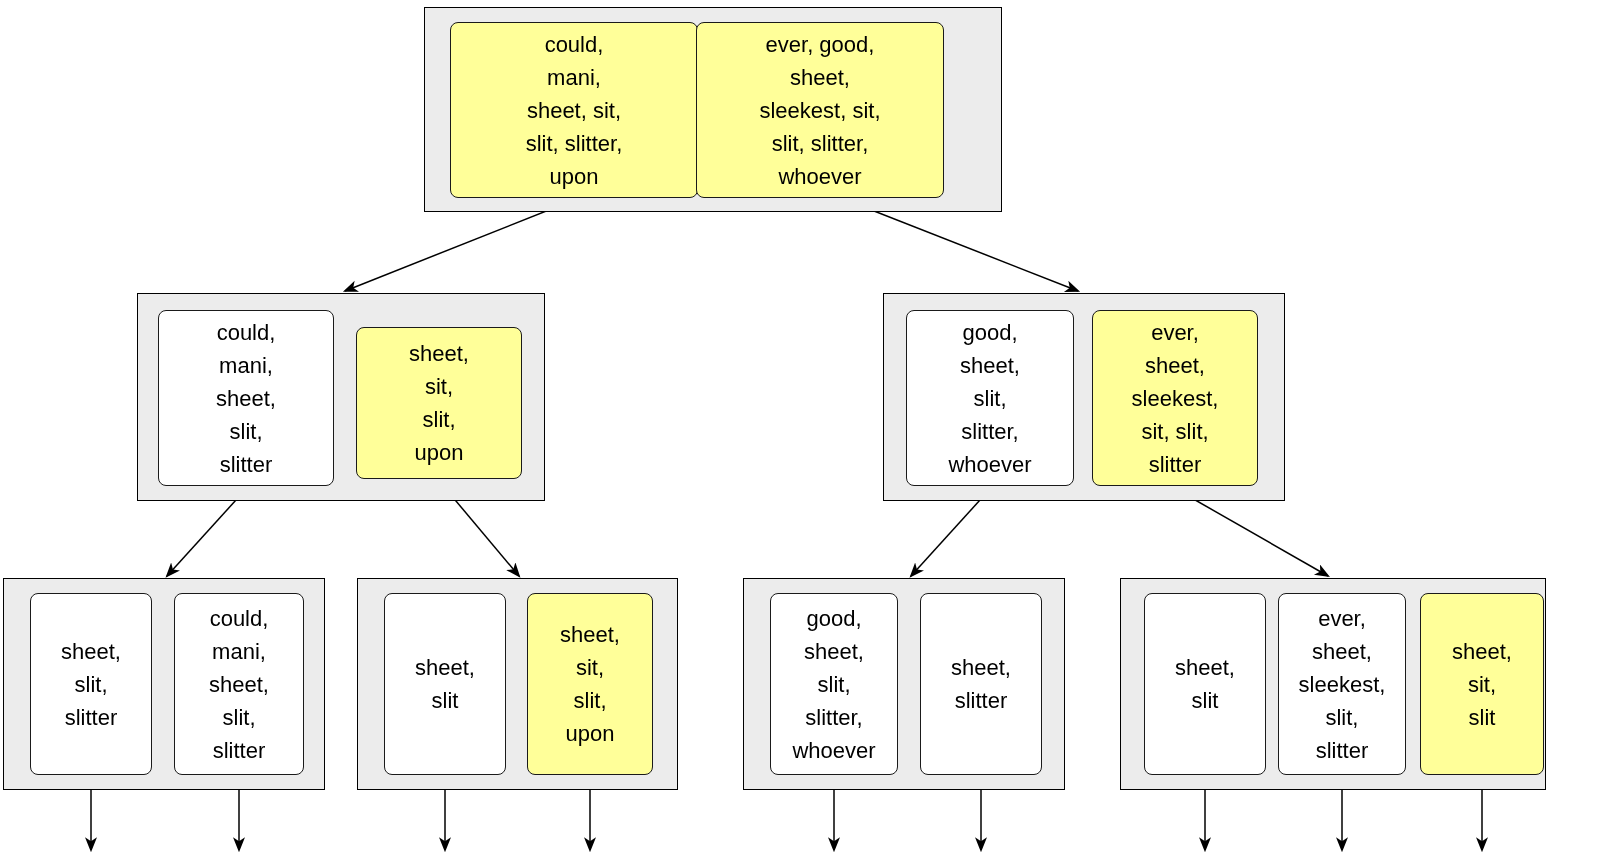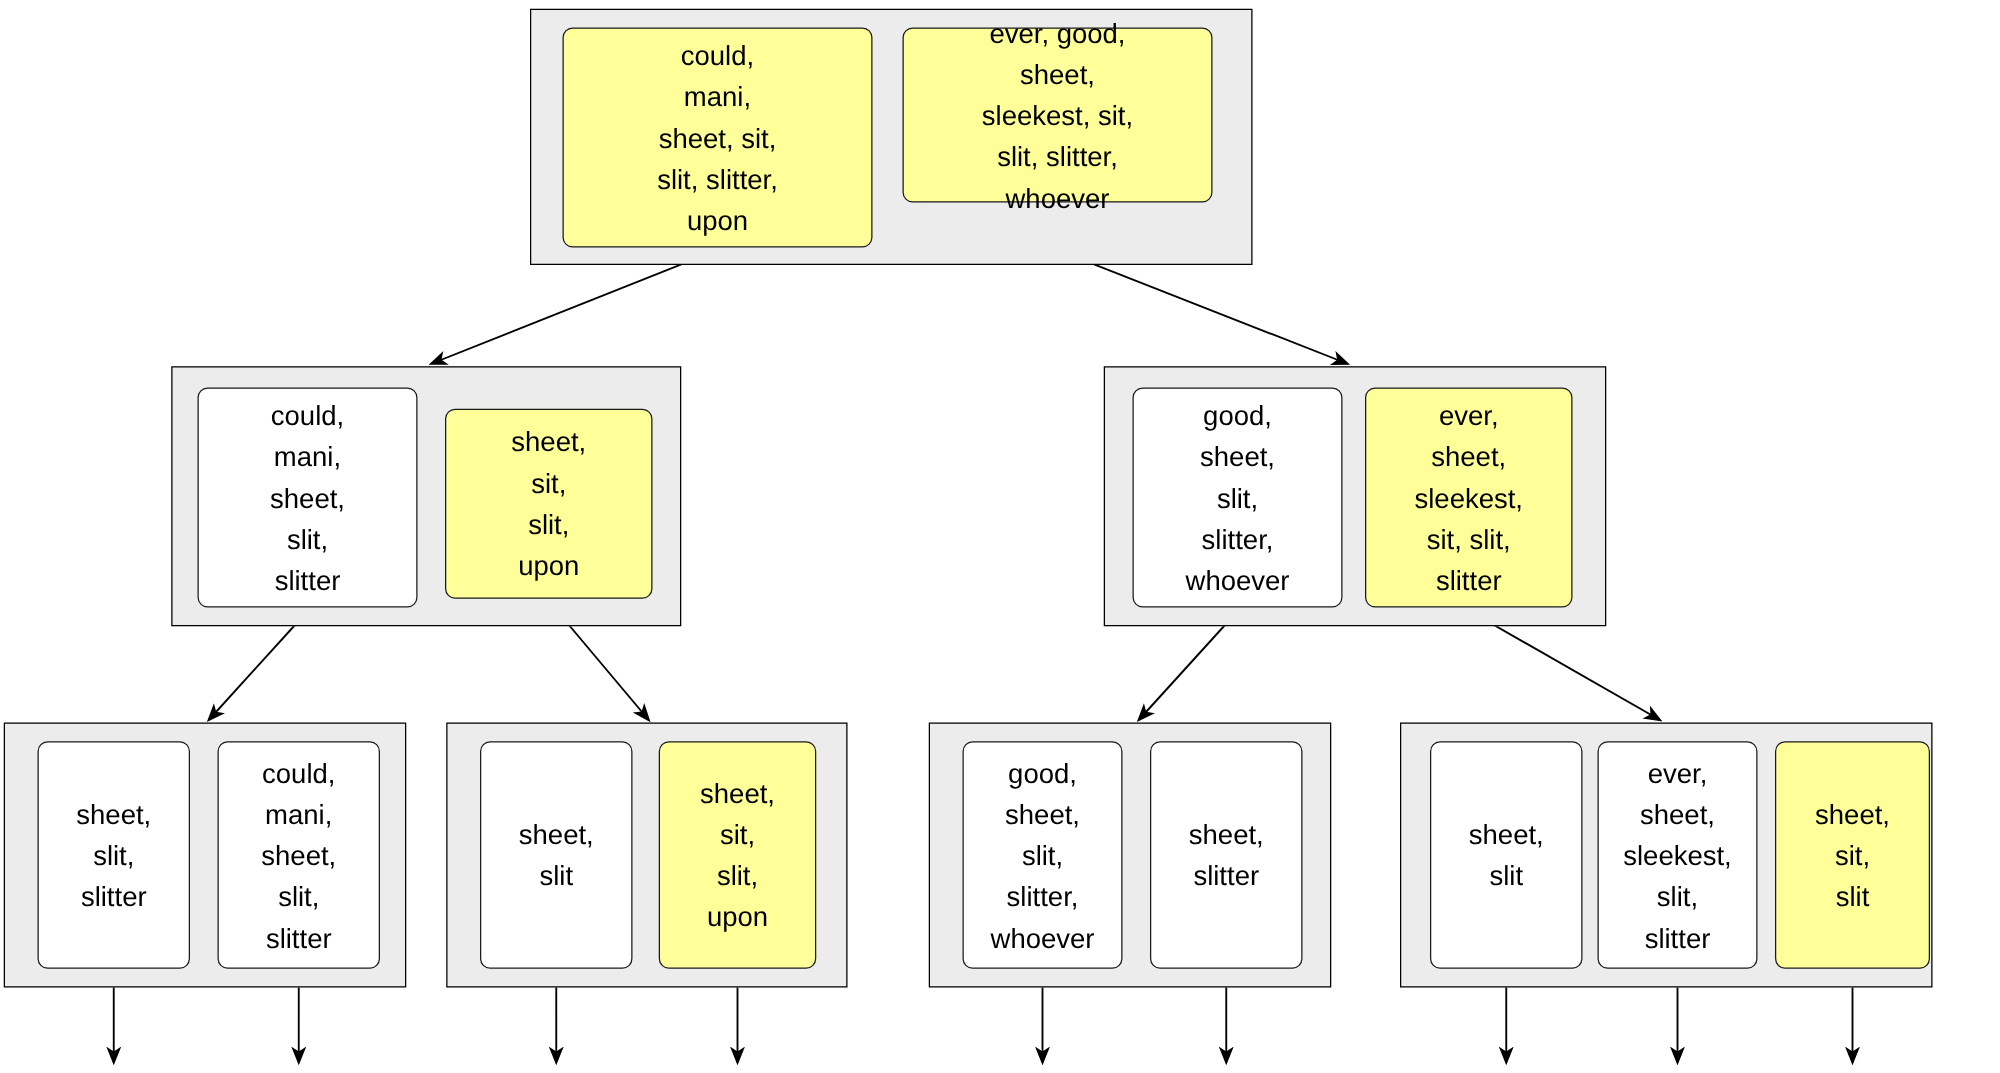--- a/index.html
+++ b/index.html
@@ -86,21 +86,21 @@
         <line x1="1482" y1="778" x2="1482" y2="850" stroke="#000000" stroke-width="1.5" marker-end="url(#arrowhead)"></line>
       </g>
   </svg>
   <div id="groups-layer">
       <div class="group" style="left: 424px; top: 7px; width: 578px; height: 205px;"></div>
       <div class="node highlight" style="left: 450px; top: 22px; width: 248px; height: 176px;">could,
 mani,
 sheet, sit,
 slit, slitter,
 upon</div>
-      <div class="node highlight" style="left: 722px; top: 22px; width: 248px; height: 140px;">ever, good,
+      <div class="node highlight" style="left: 696px; top: 22px; width: 248px; height: 176px;">ever, good,
 sheet,
 sleekest, sit,
 slit, slitter,
 whoever</div>
       <div class="group" style="left: 137px; top: 293px; width: 408px; height: 208px;"></div>
       <div class="node" style="left: 158px; top: 310px; width: 176px; height: 176px;">could,
 mani,
 sheet,
 slit,
 slitter</div>

